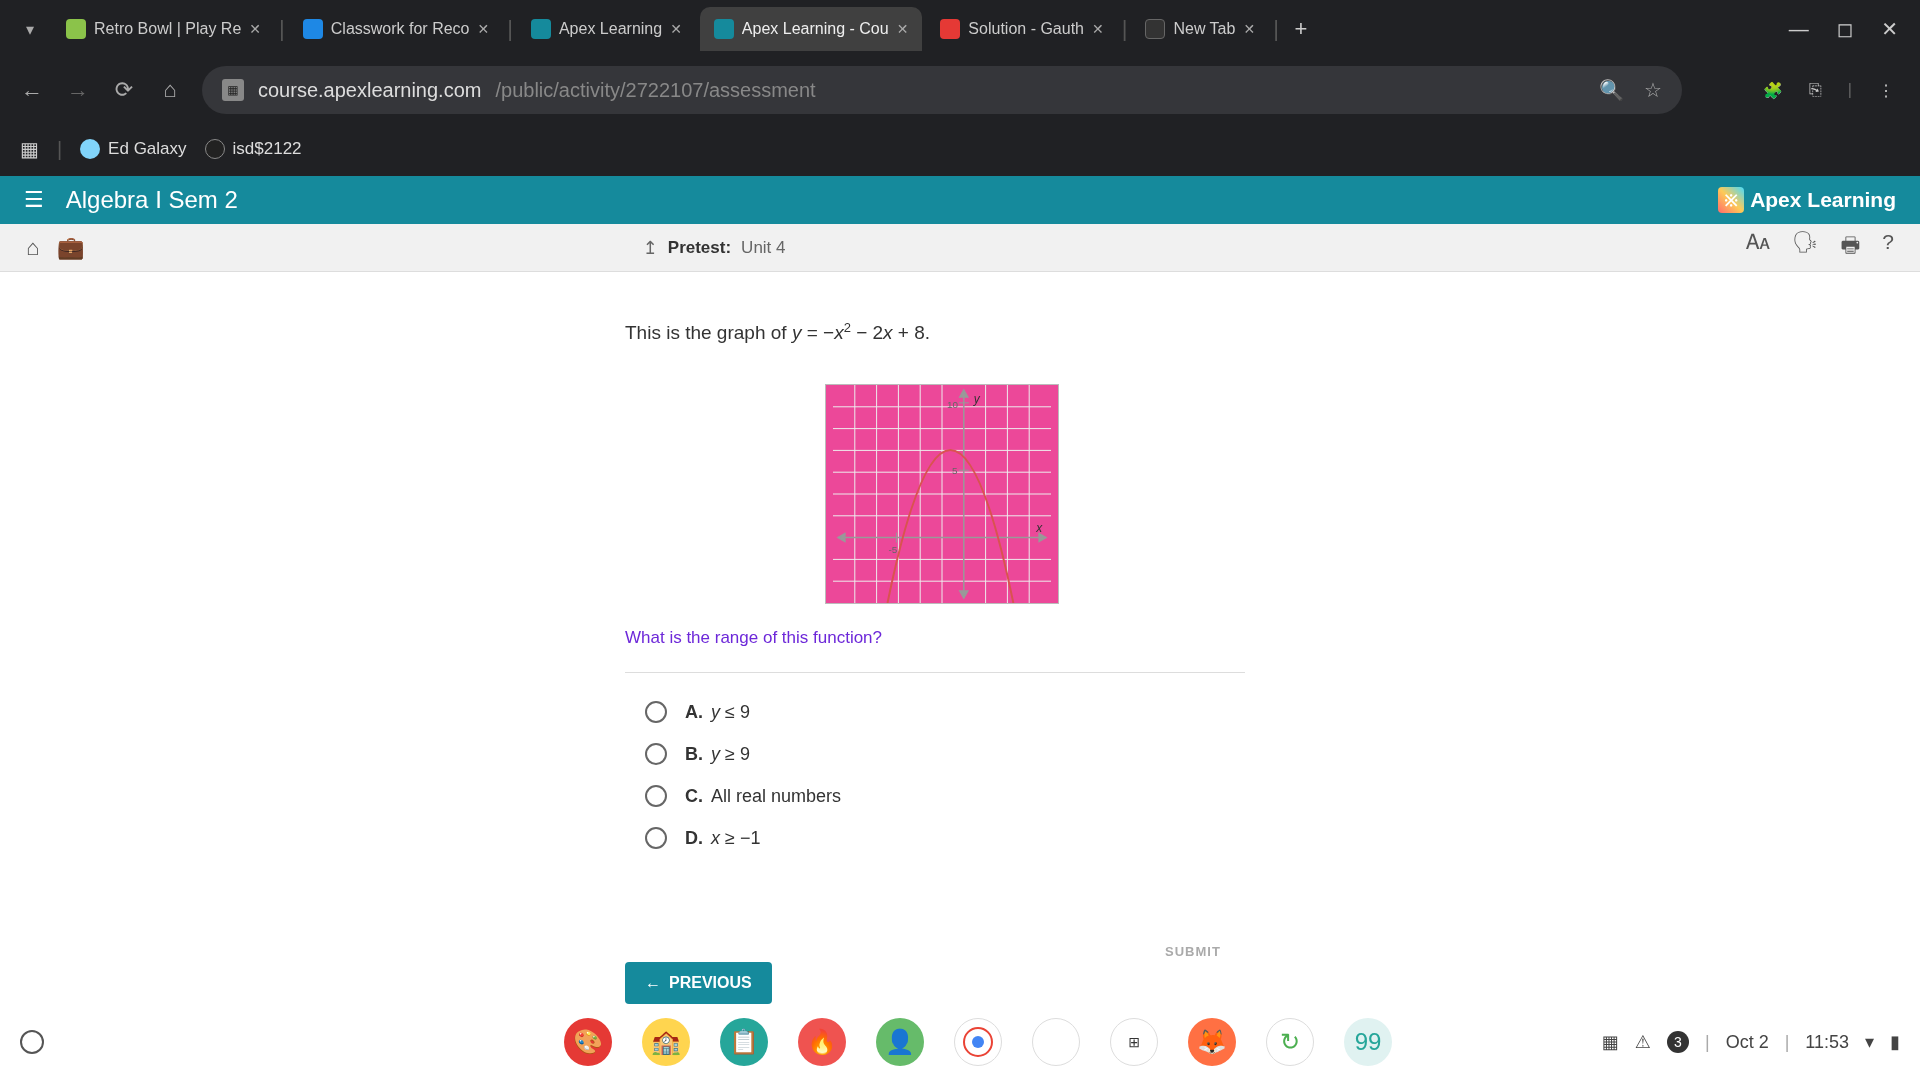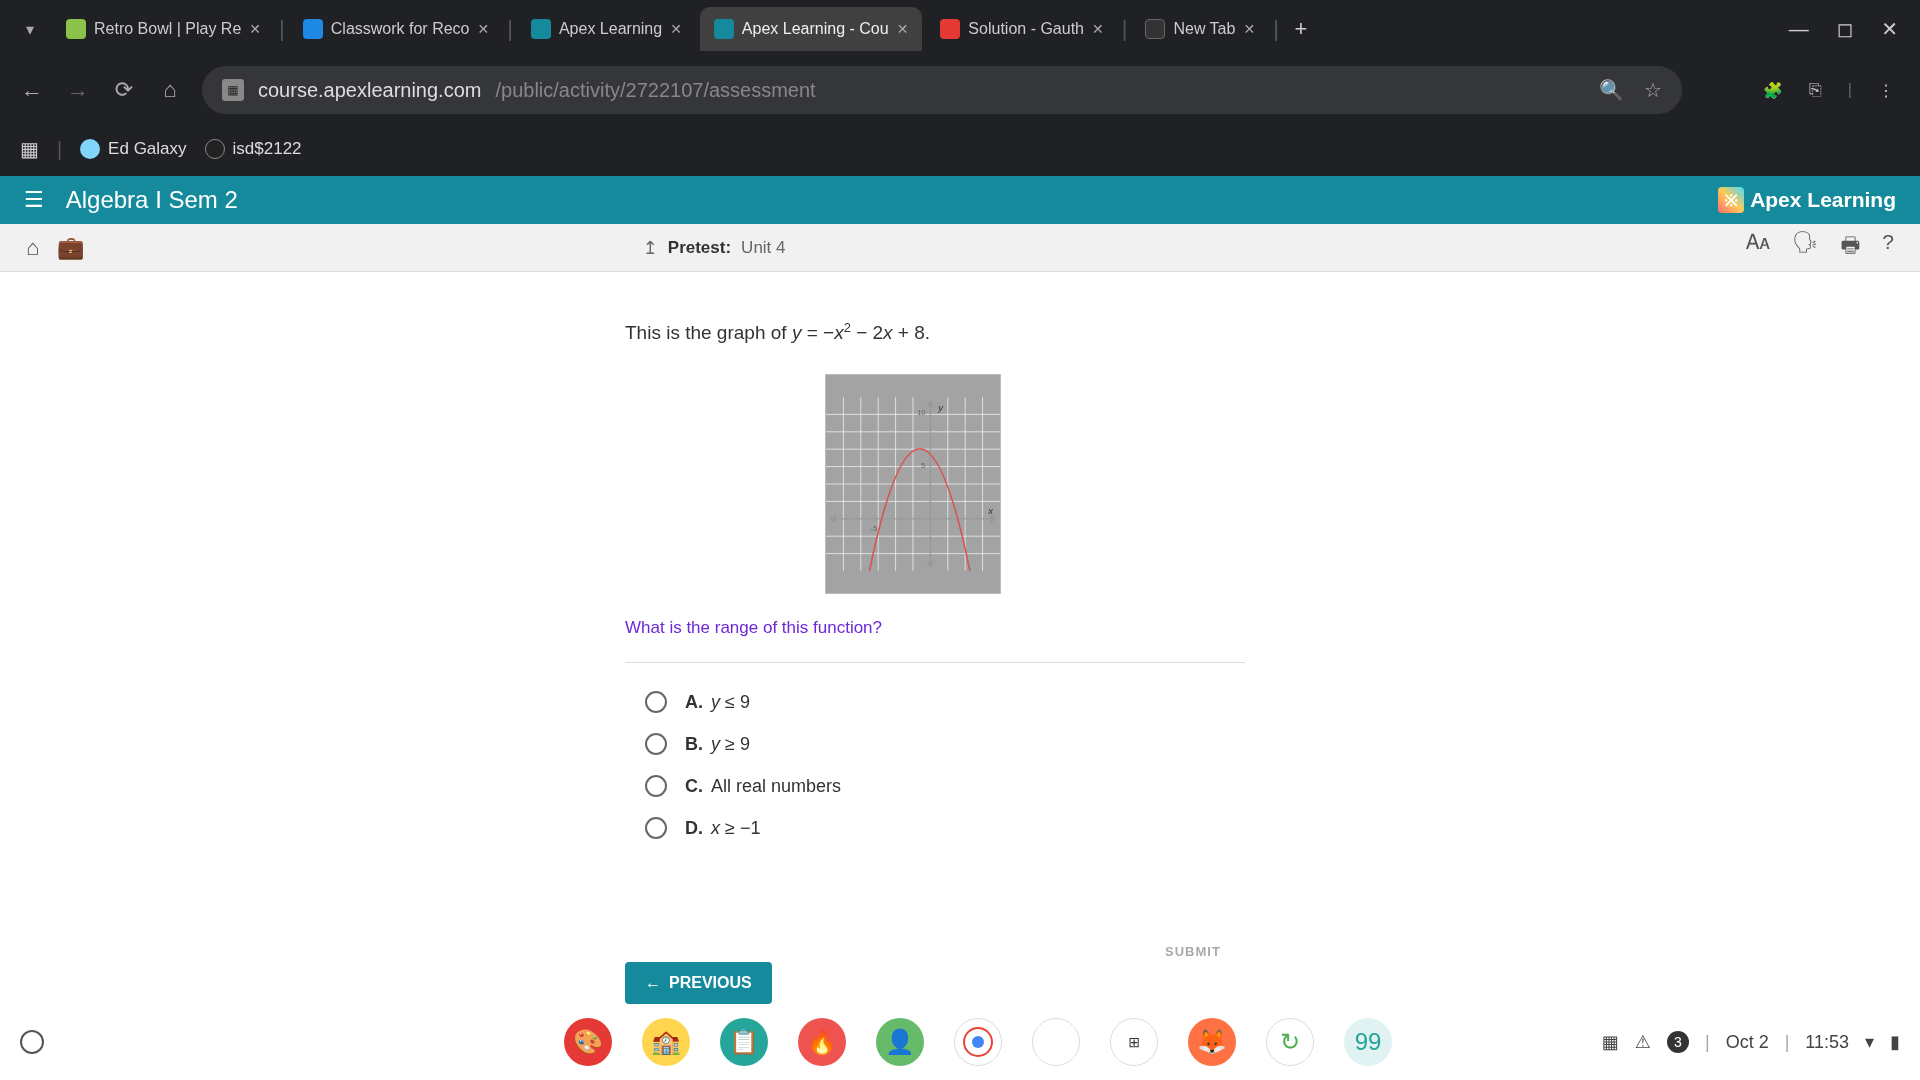--- a/index.html
+++ b/index.html
@@ -44,25 +44,25 @@
   .sub-left { display:flex; gap:18px; color:#555; font-size:22px;}
   .breadcrumb { display:flex; align-items:center; gap:10px; margin-left:540px; color:#333; font-size:17px;}
   .breadcrumb .bc-icon { font-size:18px; color:#666; }
   .breadcrumb .bc-label { font-weight:700; }
   .breadcrumb .bc-val { color:#666; }
   .sub-right { margin-left:auto; display:flex; gap:22px; color:#555; font-size:21px;}
 
   
   .content { padding:48px 0 0 625px; width:1260px; }
   .q-header { font-size:21px; font-weight:700; color:#333; margin-bottom:28px;}
-  .q-text { font-size:19px; color:#333; margin-bottom:30px;}
+  .q-text { font-size:19px; color:#333; margin-bottom:40px;}
   .q-text i { font-style:italic; }
   .q-text sup { font-size:13px; vertical-align:super;}
 
-  .graph-container { width:176px; height:220px; border:1px solid #bbb; margin:0 auto 24px 200px; position:relative; background:#a3a3a3;}
+  .graph-container { width:234px; height:220px; border:1px solid #bbb; margin:0 auto 24px 200px; position:relative; background:#ec4899;}
   .graph-svg { width:100%; height:100%; }
 
   .q-prompt { font-size:17px; color:#6d28d9; margin-bottom:24px; }
   hr.q-div { border:none; border-top:1px solid #ddd; margin:18px 0 28px; width:620px;}
 
   .options { margin-left:20px; }
   .option { display:flex; align-items:flex-end; gap:18px; margin-bottom:20px; font-size:18px; color:#333; cursor:pointer;}
   .radio { width:22px; height:22px; border:2px solid #666; border-radius:50%; flex-shrink:0;}
   .opt-letter { font-weight:700; margin-right:8px;}
   .option i { font-style:italic; }

